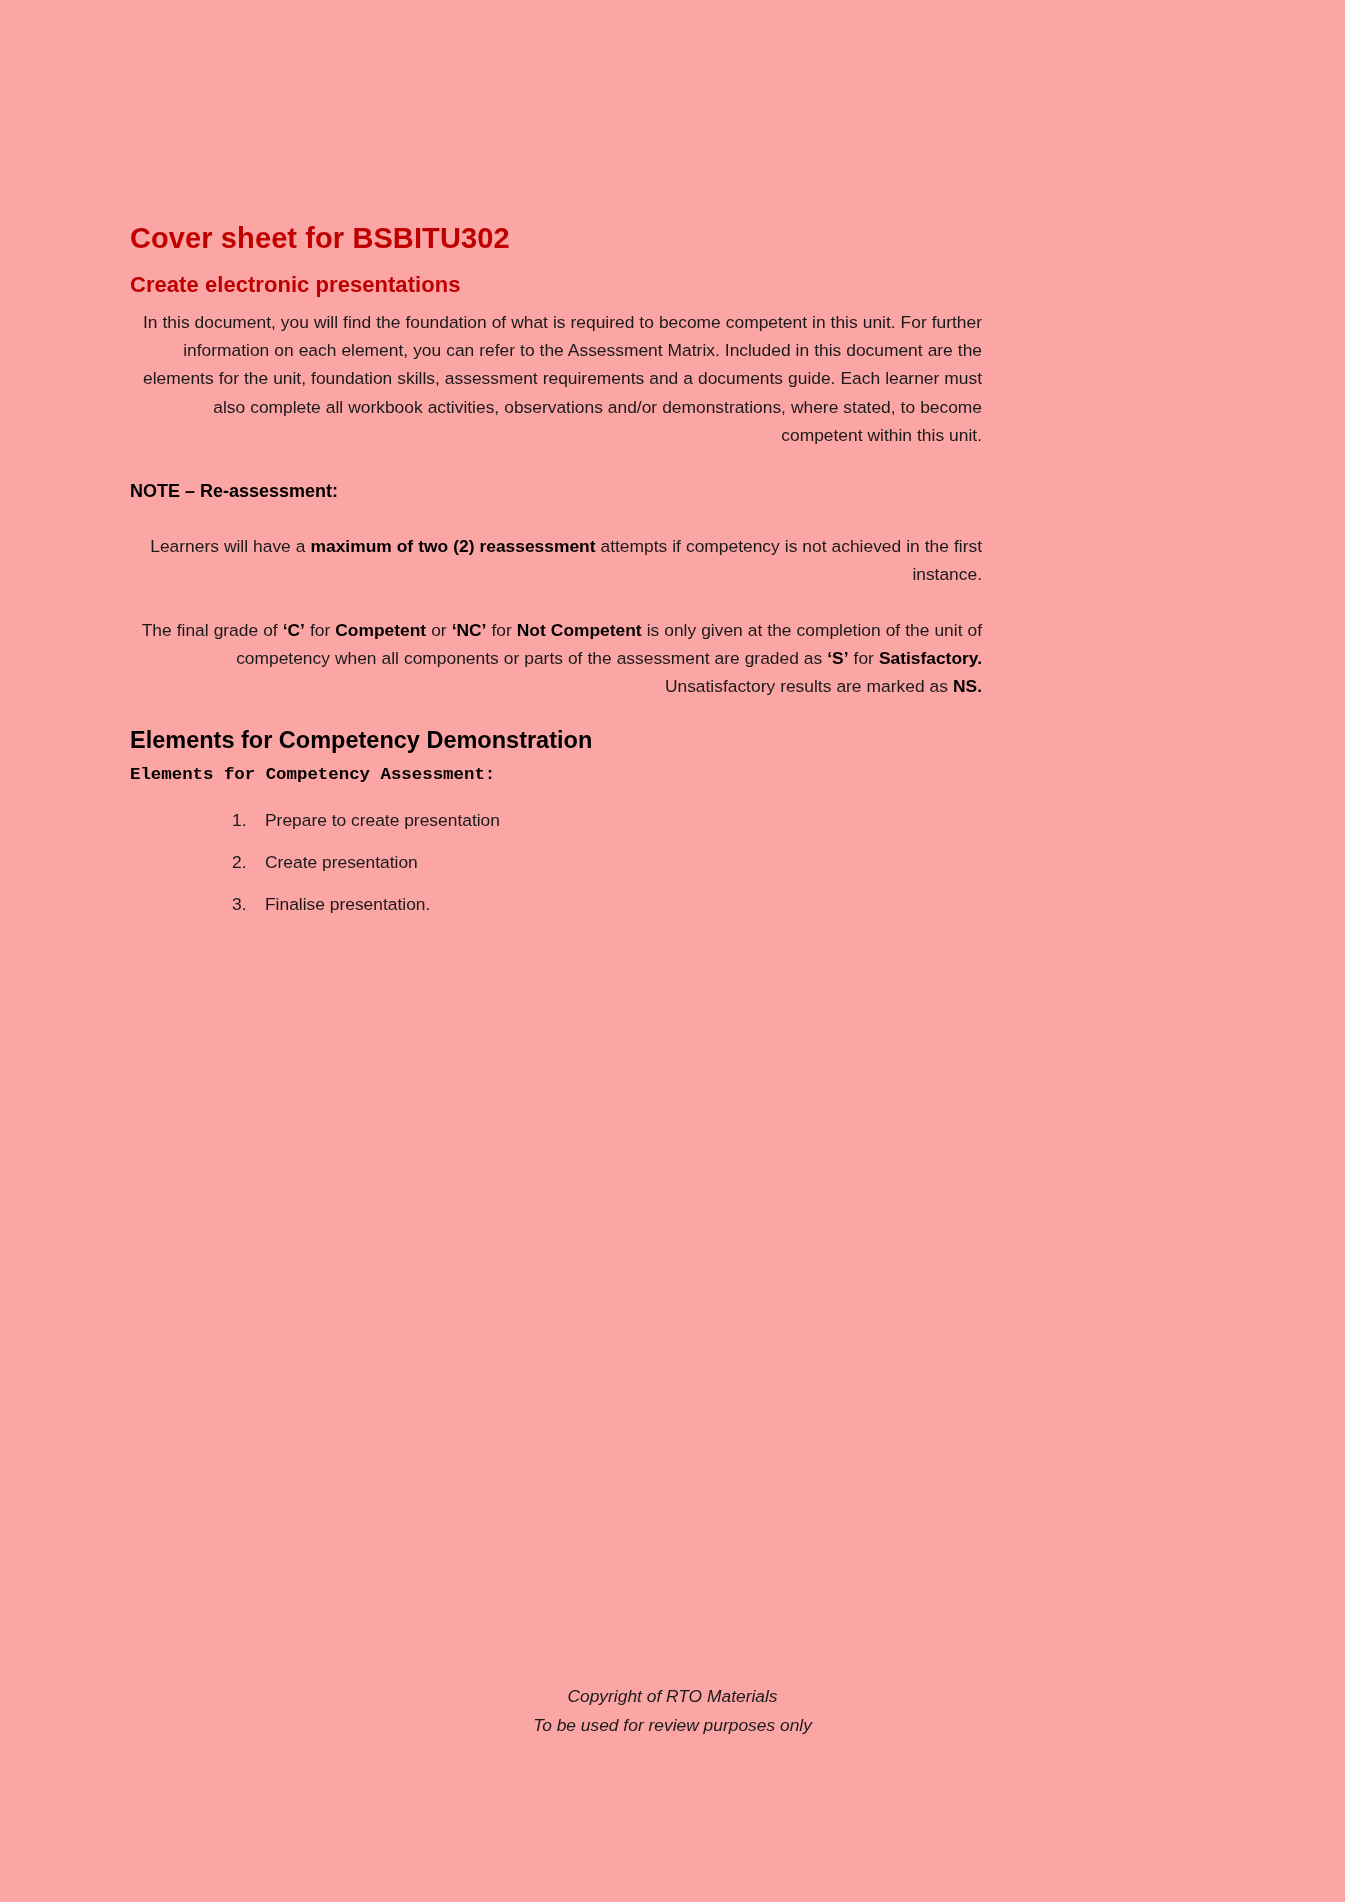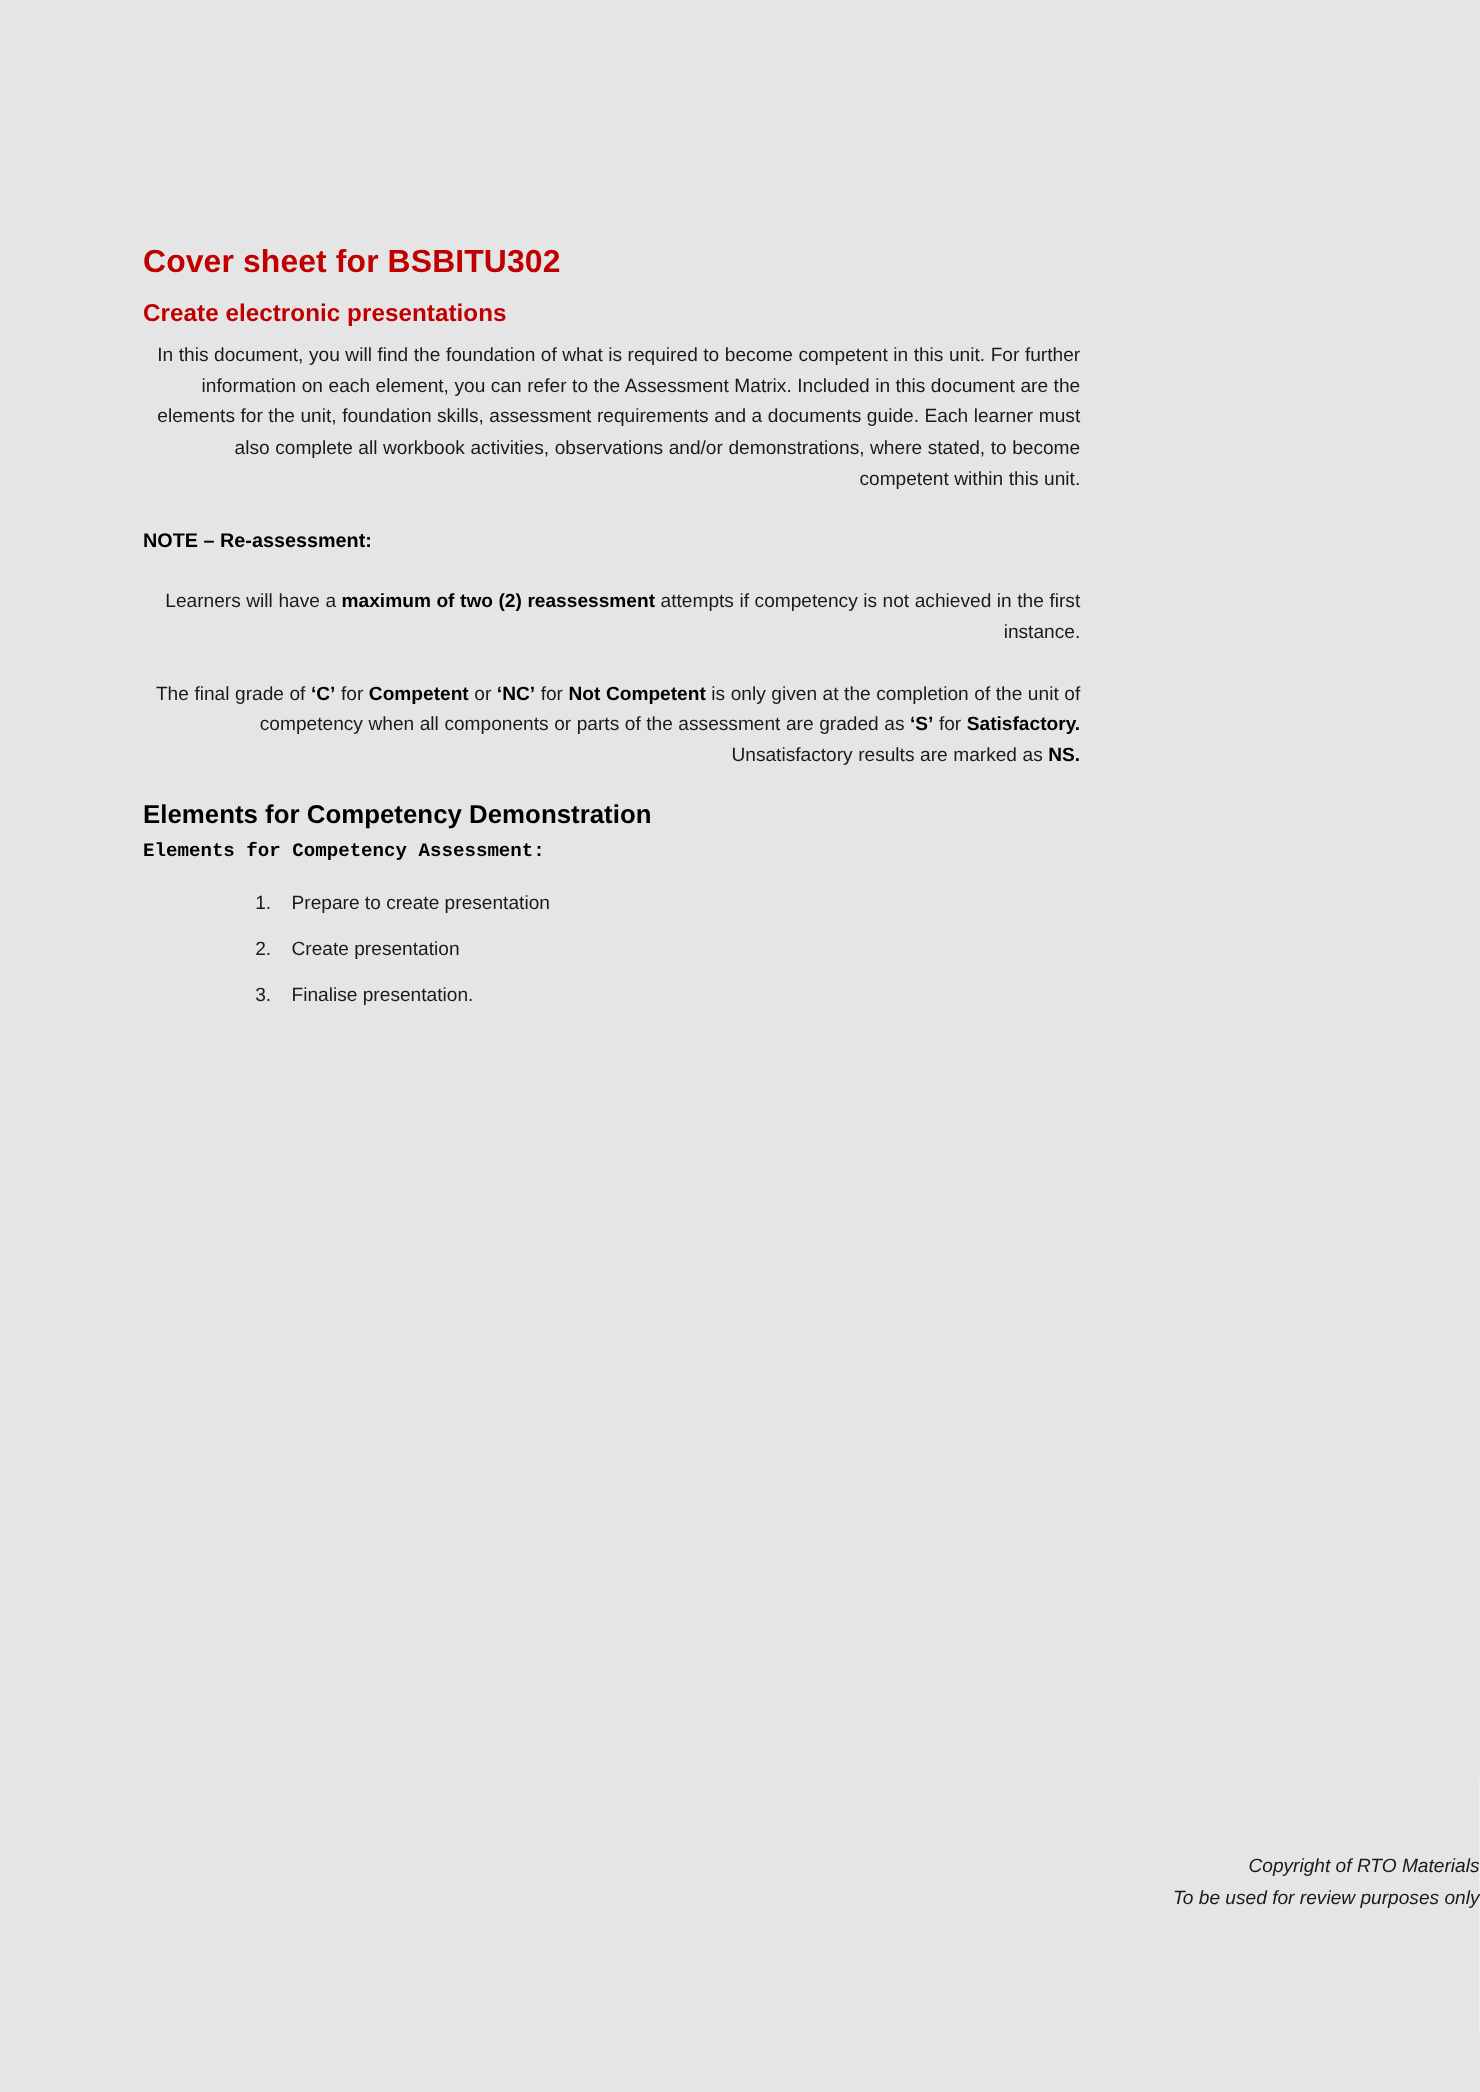--- a/index.html
+++ b/index.html
@@ -16,21 +16,21 @@
     color: #000000;
     overflow: hidden;
   }
 
   .page {
     position: absolute;
     left: 0;
     top: 0;
     width: 1345px;
     height: 1902px;
-    background: #e5e5e5;
+    background: #fca5a5;
   }
 
   
   .content {
     position: absolute;
     left: 130px;
     top: 0;
     width: 852px;
   }
 
@@ -134,21 +134,21 @@
     text-align: left;
     font-size: 17.4px;
     color: #1a1a1a;
   }
 
   .footer {
     position: absolute;
     left: 0;
     top: 1682px;
     width: 1345px;
-    text-align: right;
+    text-align: center;
     font-size: 17.4px;
     font-style: italic;
     line-height: 29px;
     color: #1a1a1a;
   }
   .footer div { white-space: nowrap; }
 
   strong { font-weight: bold; color: #000; }
 </style>
 </head>

